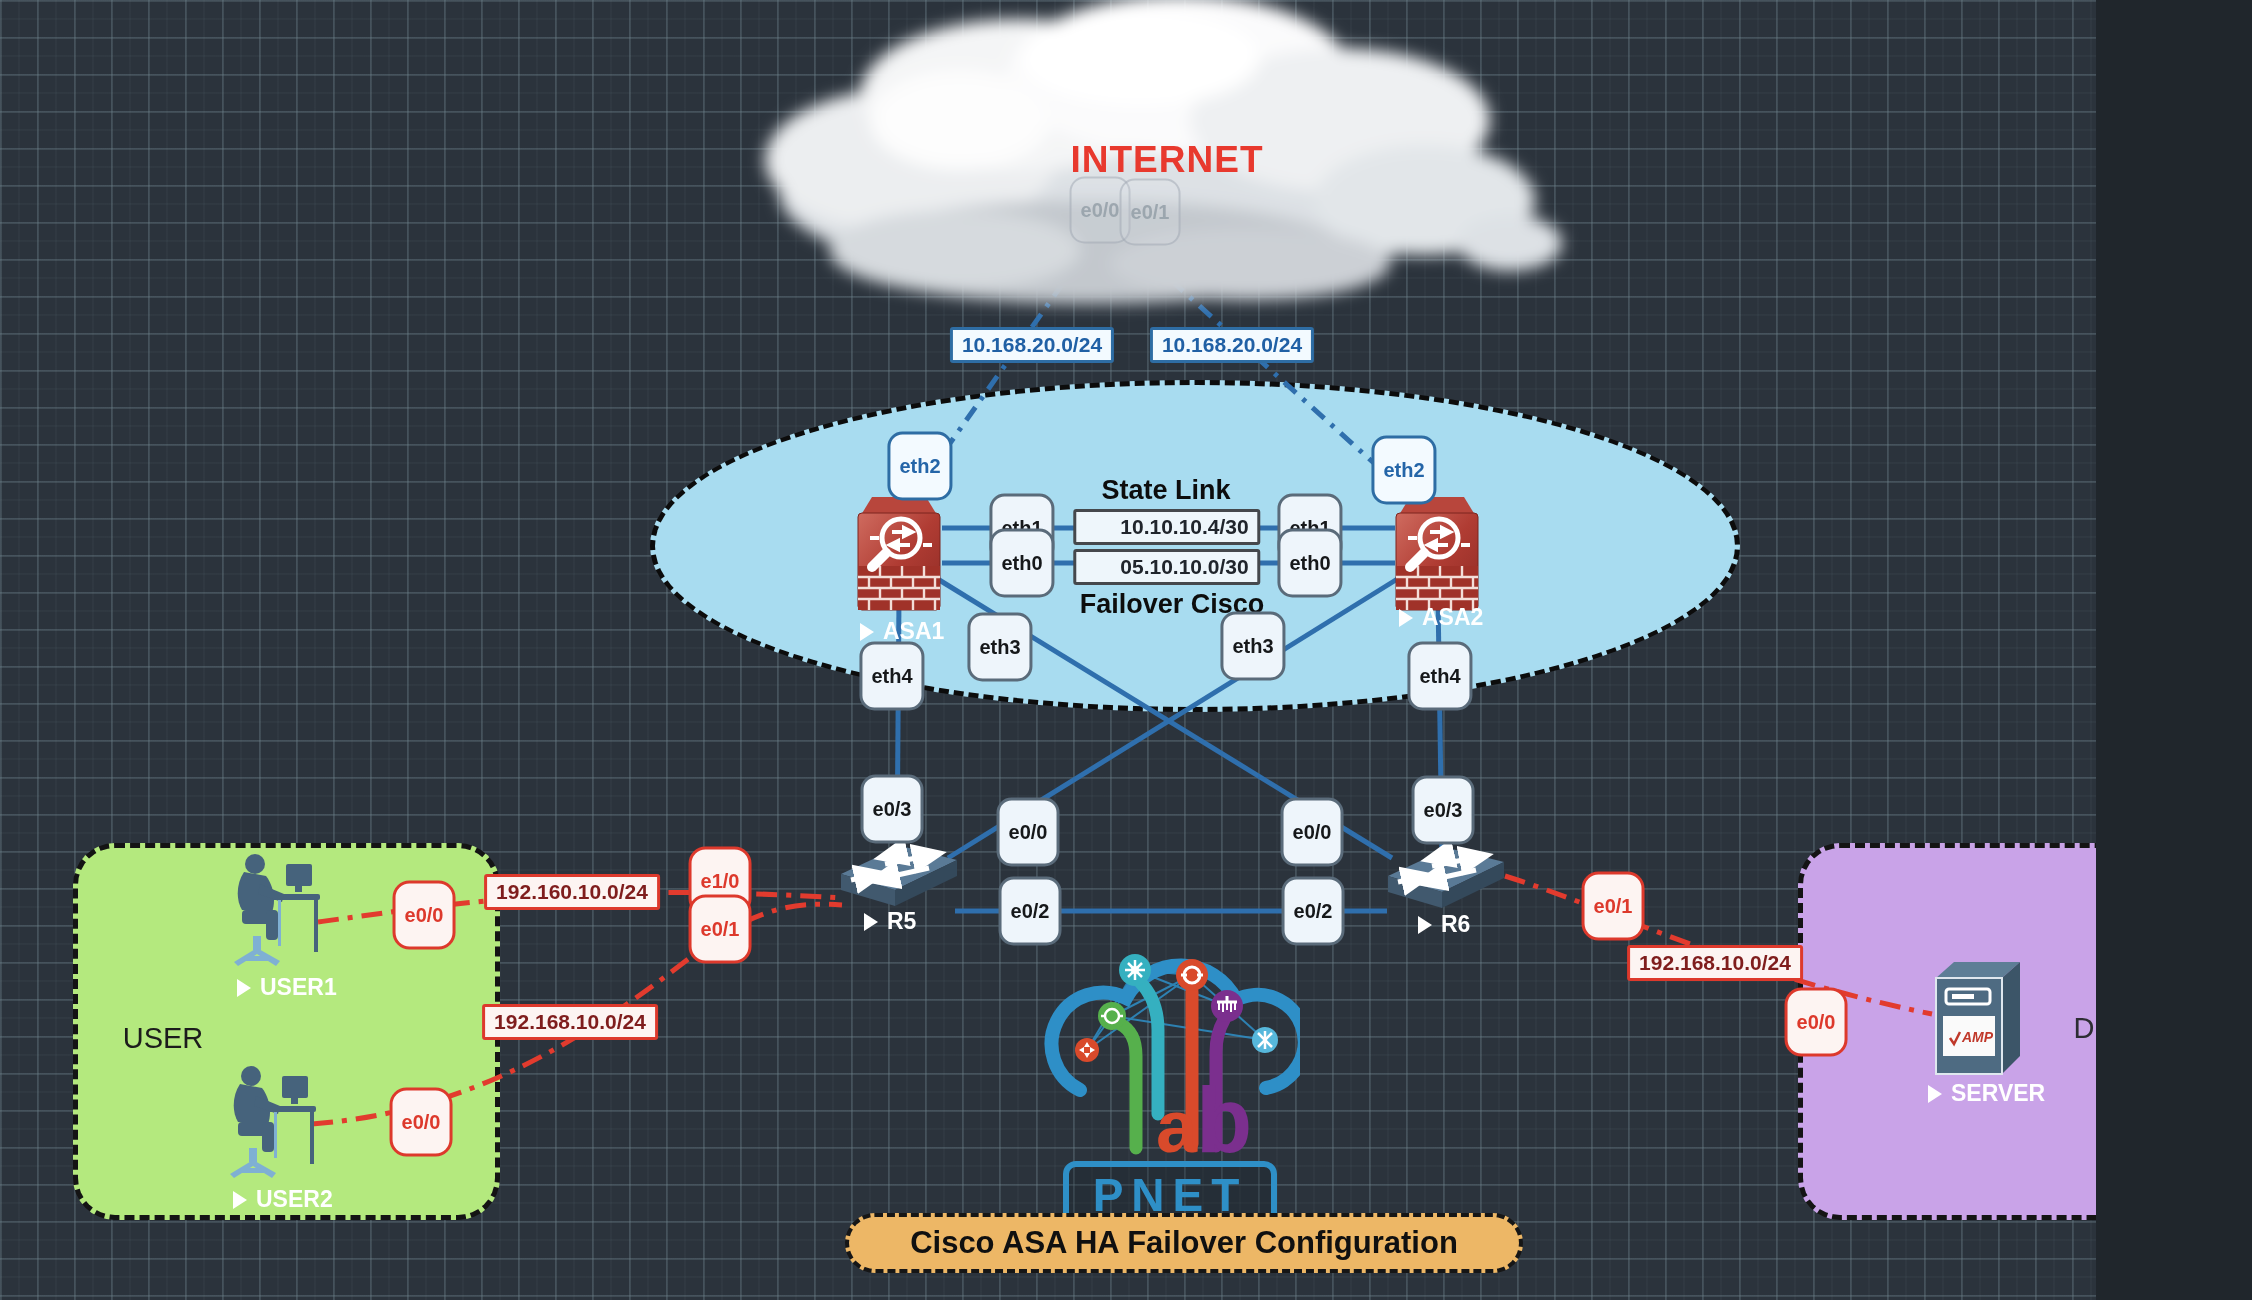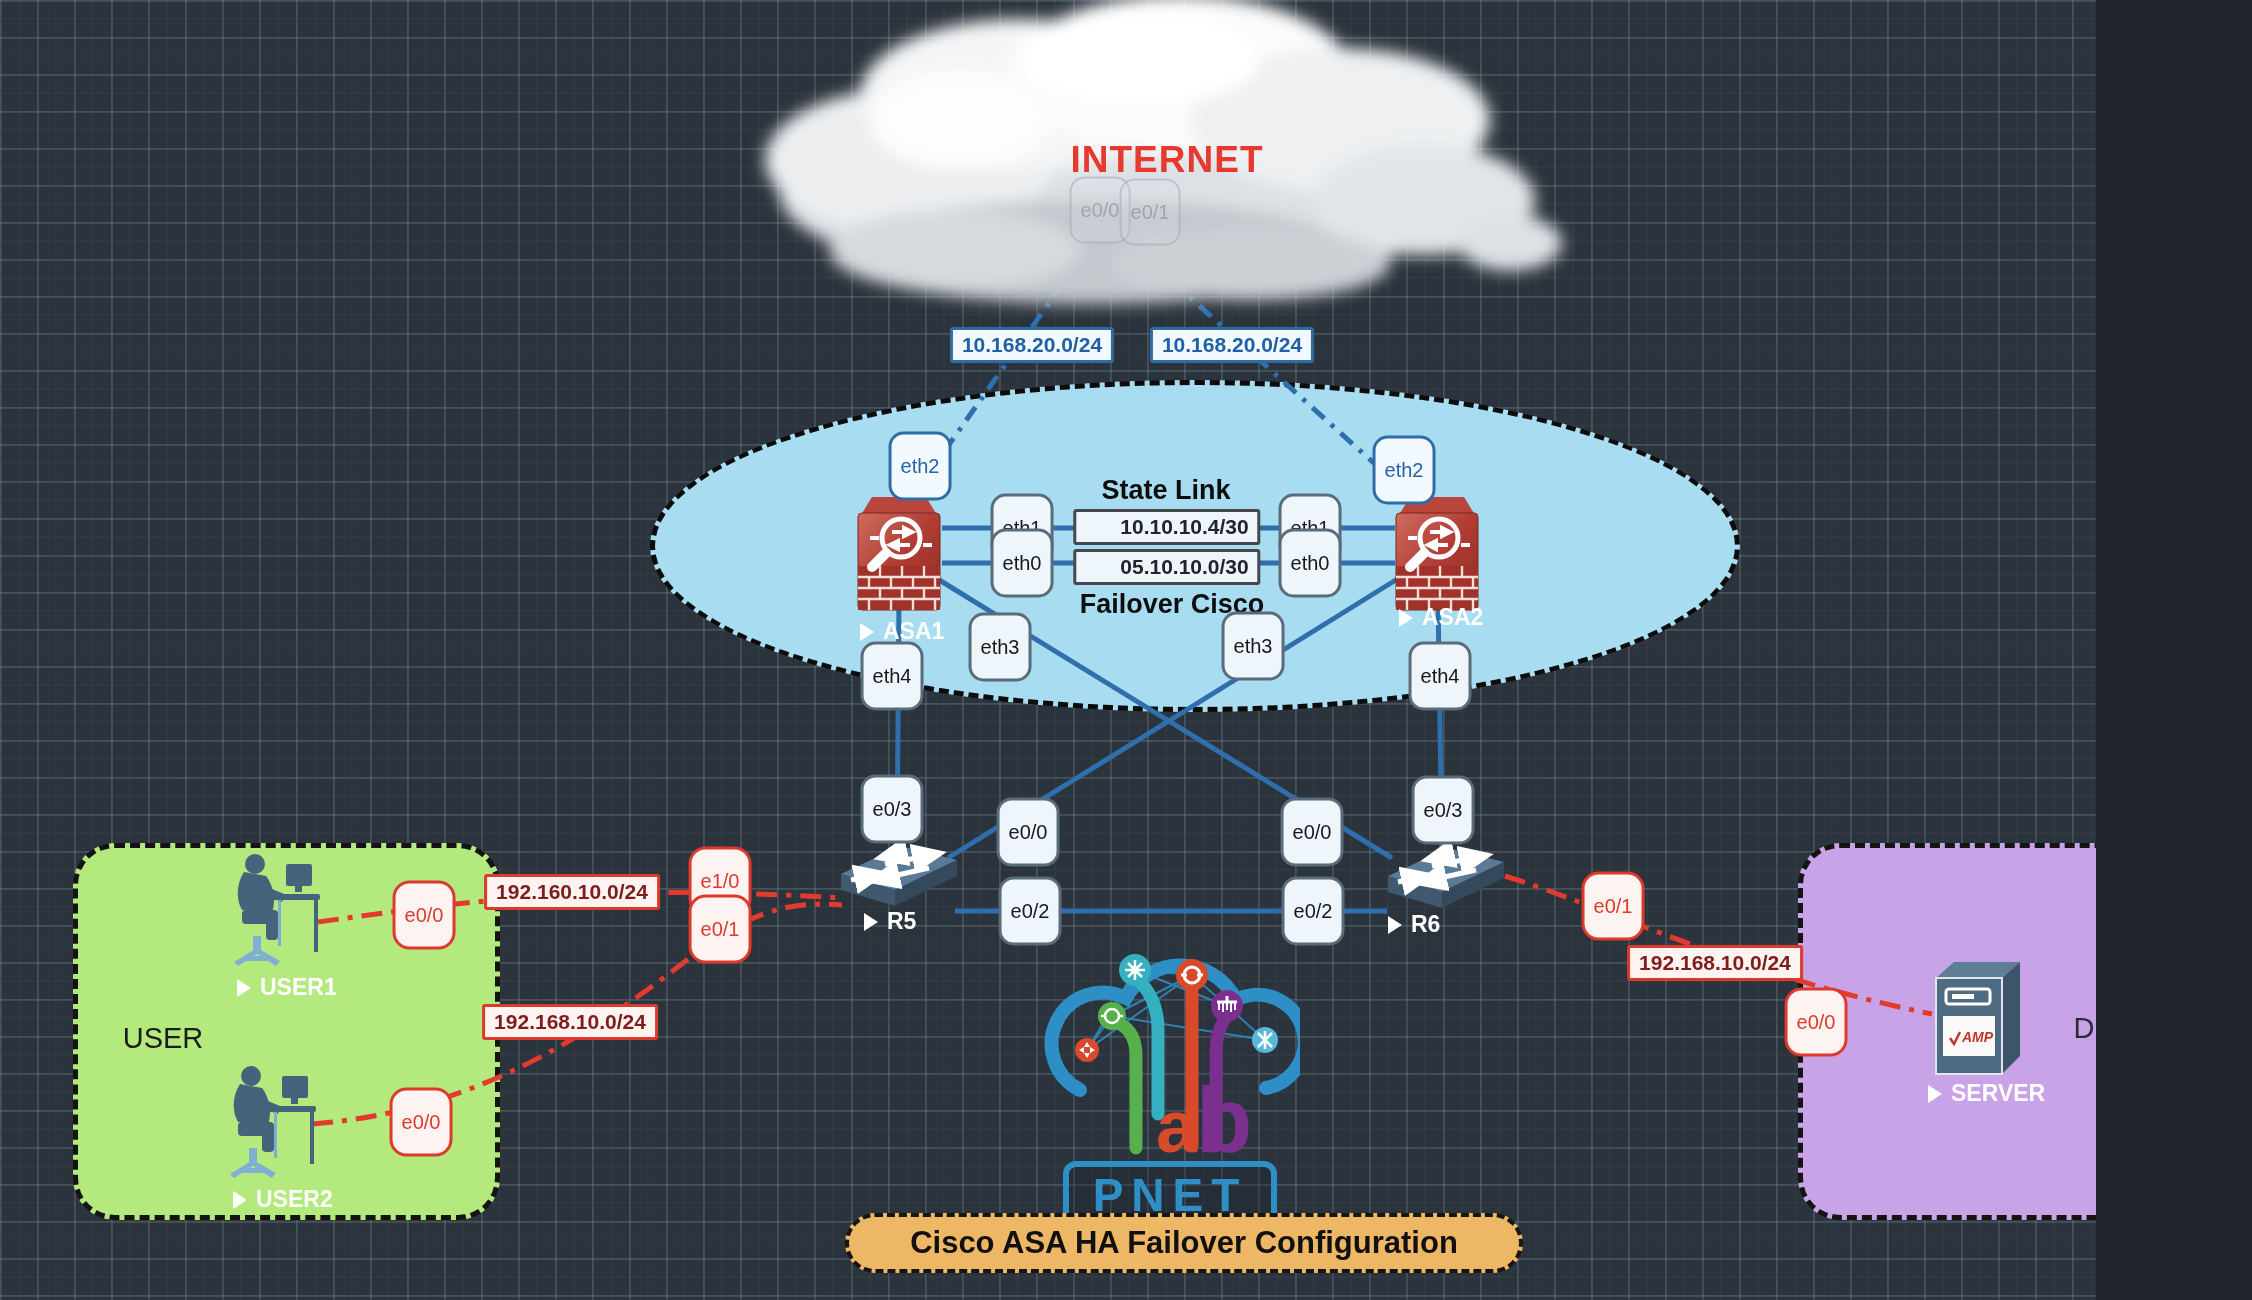--- a/index.html
+++ b/index.html
@@ -21,21 +21,21 @@
     left:650px;top:380px;width:1090px;height:332px;border-radius:50%;
     background:#a8dcf0;border:5px dashed #0c0c0c;box-sizing:border-box;
   }
   
   .zone{box-sizing:border-box;border:5px dashed #141414;border-radius:42px;}
   #zone-user{left:73px;top:843px;width:427px;height:377px;background:#b4e97e;}
   #zone-dmz{left:1798px;top:843px;width:400px;height:377px;background:#c9a3e8;}
   .zone-label{font-size:29px;font-weight:normal;color:#1c1c1c;white-space:nowrap;}
   
   .pill{
-    padding:19px 9px;border-radius:15px;font-weight:normal;font-size:20px;
+    padding:19px 9px;border-radius:15px;font-weight:bold;font-size:20px;
     white-space:nowrap;line-height:1.25;box-sizing:border-box;
   }
   .pill.slate{background:#eef5fb;border:3px solid #5a6b7a;color:#16181a;}
   .pill.blue{background:#f3faff;border:3px solid #2e6da4;color:#2465a8;}
   .pill.red{background:#fdf4f2;border:3px solid #dd392c;color:#dd392c;border-radius:17px;}
   .pill.ghost{background:rgba(220,228,234,0.18);border:2px solid rgba(150,160,170,0.45);color:rgba(140,152,162,0.75);}
   
   .netbox{
     padding:2px 9px;border-radius:3px;font-weight:bold;font-size:21px;
     white-space:nowrap;line-height:1.25;box-sizing:border-box;
@@ -227,21 +227,21 @@
     <polygon points="8,34 68,6 124,20 62,50" fill="#5a7a96"></polygon>
     <polygon points="8,34 8,50 62,66 62,50" fill="#41596e"></polygon>
     <polygon points="62,50 62,66 124,36 124,20" fill="#34495b"></polygon>
     <g stroke="#ffffff" stroke-width="5" fill="none">
       <line x1="52" y1="24" x2="104" y2="14" marker-end="url(#mw)"></line>
       <line x1="96" y1="28" x2="42" y2="40" marker-end="url(#mw)"></line>
       <line x1="18" y1="40" x2="46" y2="34" marker-end="url(#mw)"></line>
       <line x1="72" y1="12" x2="50" y2="17" marker-end="url(#mw)"></line>
     </g>
   </svg>
-  <div class="abs devname" style="left:1388px;top:911px">
+  <div class="abs devname" style="left:1418px;top:911px">
     <span class="tri"></span>
     <span>R6</span>
   </div>
 
   <svg class="abs" style="left:222px;top:850px" width="100" height="118" viewBox="0 0 100 118">
     <g fill="#46637c">
       <rect x="64" y="14" width="26" height="22" rx="2"></rect>
       <rect x="73" y="36" width="7" height="6"></rect>
       <rect x="50" y="44" width="48" height="6" rx="2"></rect>
       <rect x="92" y="50" width="4" height="52"></rect>

